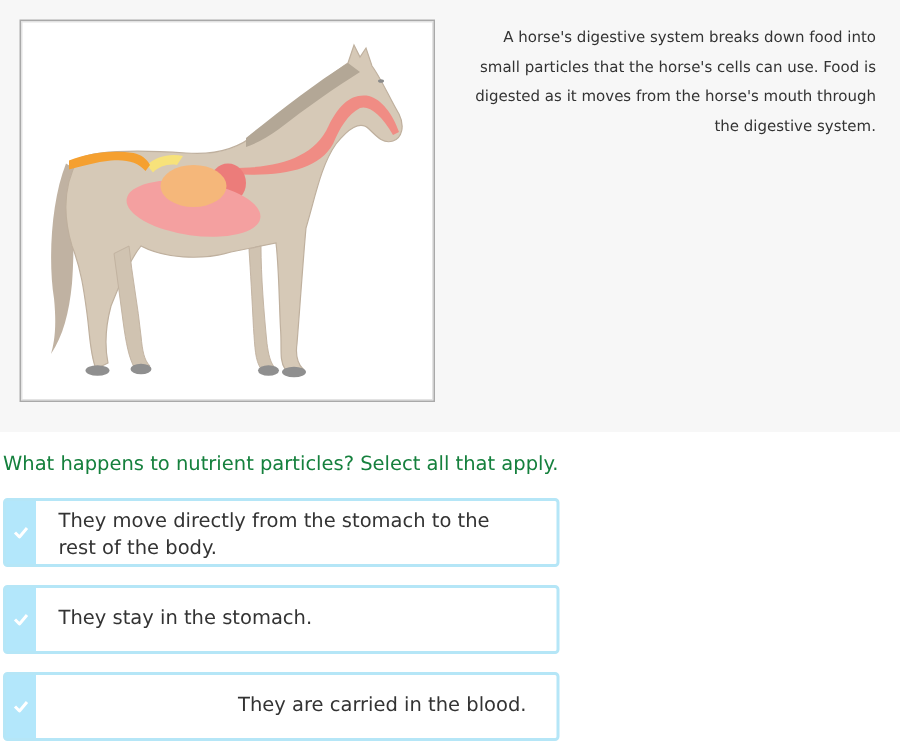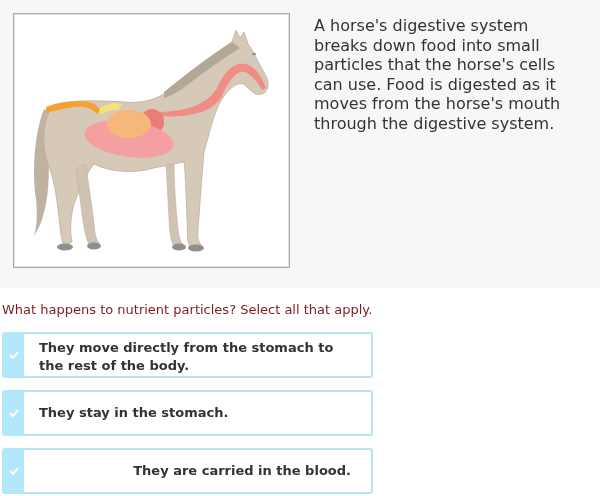--- a/index.html
+++ b/index.html
@@ -12,30 +12,29 @@
     position: absolute; left: 0; top: 0; width: 600px; height: 288px;
     background: #f7f7f7;
   }
   .figure {
     position: absolute; left: 13px; top: 13px; width: 275px; height: 253px;
     background: #ffffff; border: 1px solid #a9a9a9; box-shadow: 0 0 0 1px #e3e3e3 inset;
   }
   .figure svg { position: absolute; left: 0; top: 0; }
   .passage {
     position: absolute; left: 314px; top: 16px; width: 270px;
-    font-size: 16px; line-height: 19.5px; color: #333;
+    font-size: 10px; line-height: 19.5px; color: #333; text-align: right;
   }
   .question {
-    position: absolute; left: 2px; top: 302px; font-size: 13px; color: #7f1d1d;
+    position: absolute; left: 2px; top: 302px; font-size: 13px; color: #15803d;
   }
   .option {
     position: absolute; left: 2px; width: 371px; background: #fff;
     border: 2px solid #b5e6f7; border-radius: 3px; box-sizing: border-box;
     cursor: pointer;
-    font-weight: bold;
   }
   .option .check {
     position: absolute; left: 0; top: 0; bottom: 0; width: 20px;
     background: #b3e7fb; display: flex; align-items: center; justify-content: center;
   }
   .option .check svg { display: block; }
   .option .label {
     position: absolute; left: 35px; right: 20px; font-size: 13px; line-height: 18px; color: #333;
   }
   .opt1 { top: 332px; height: 46px; }

